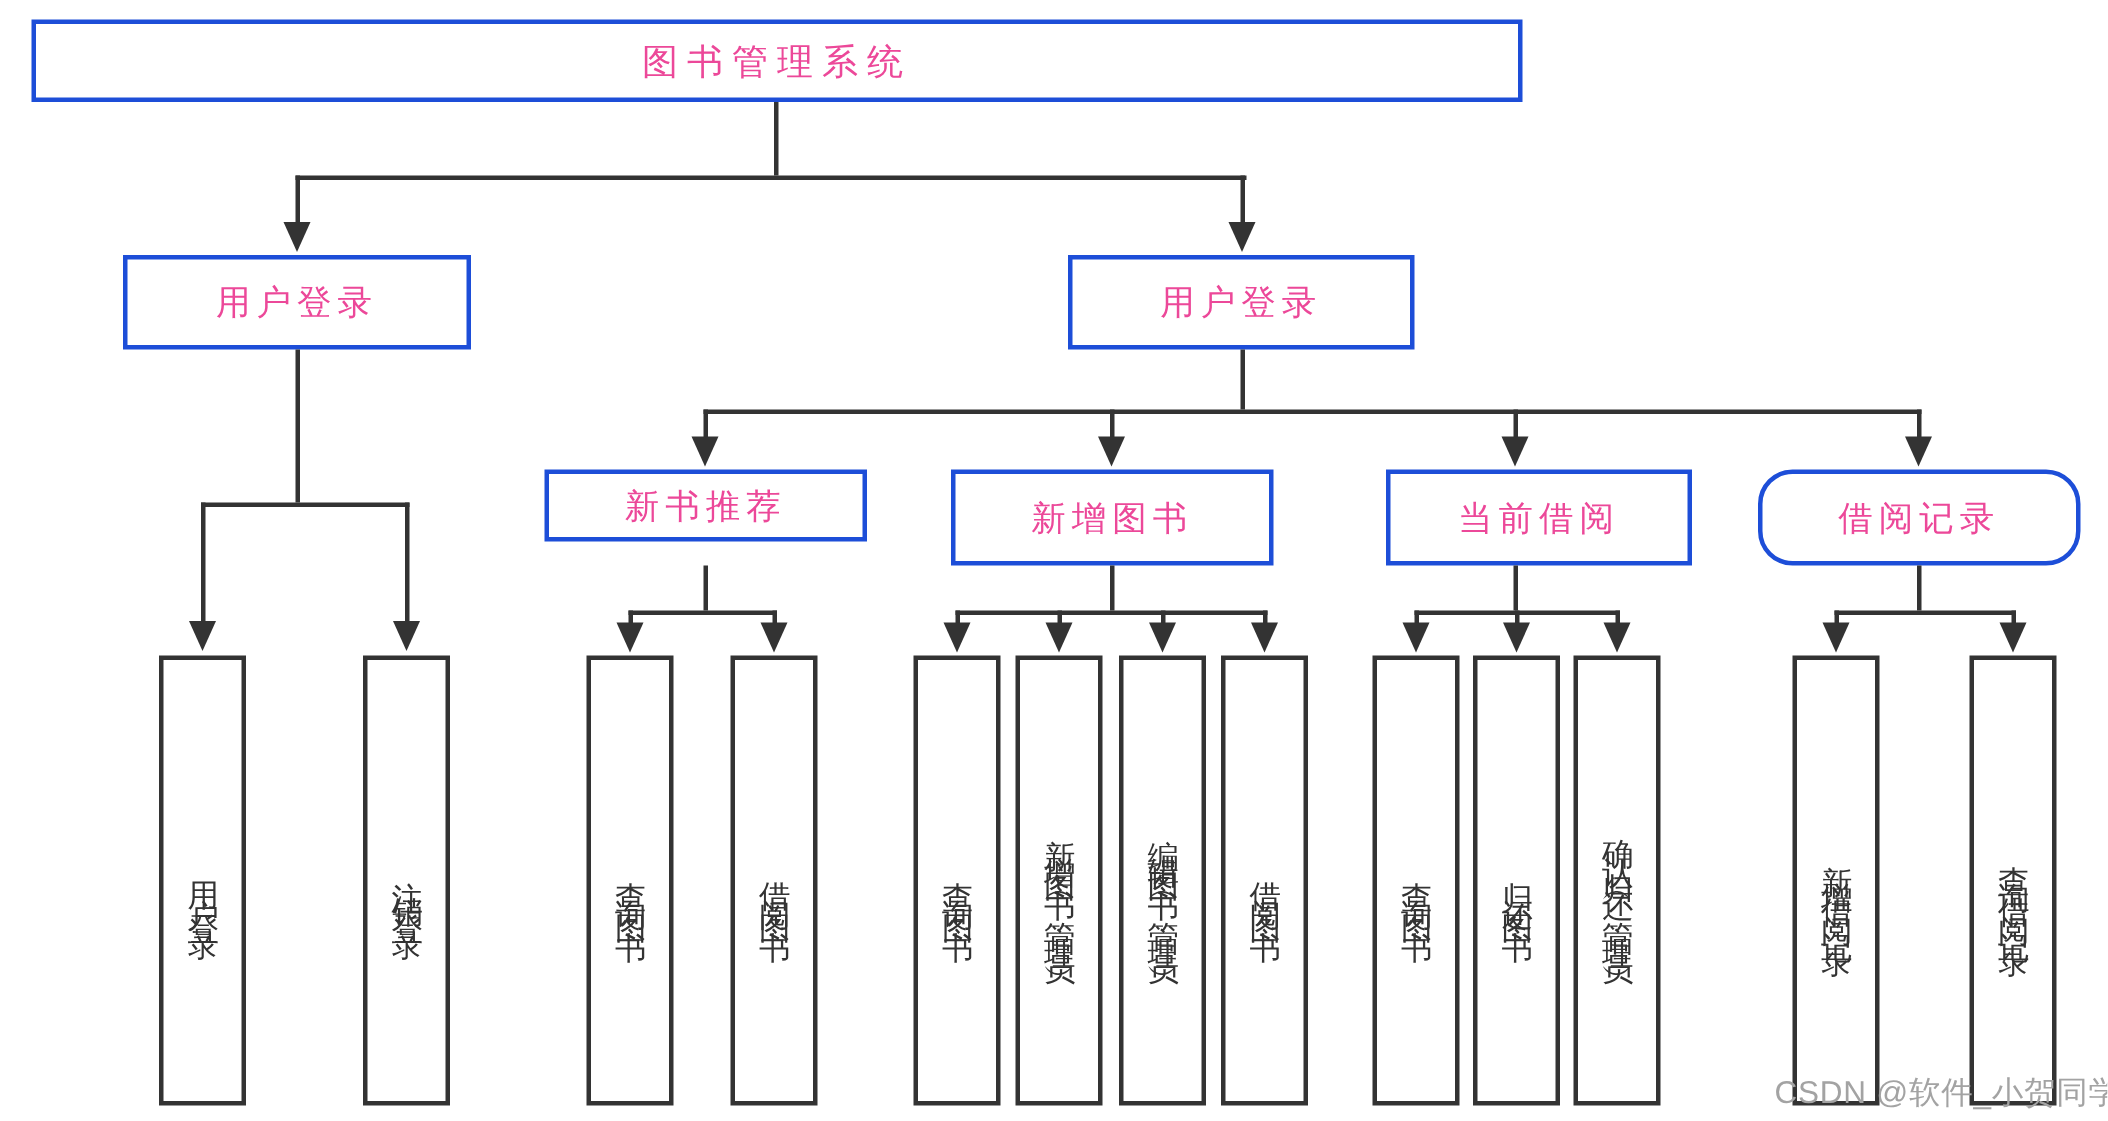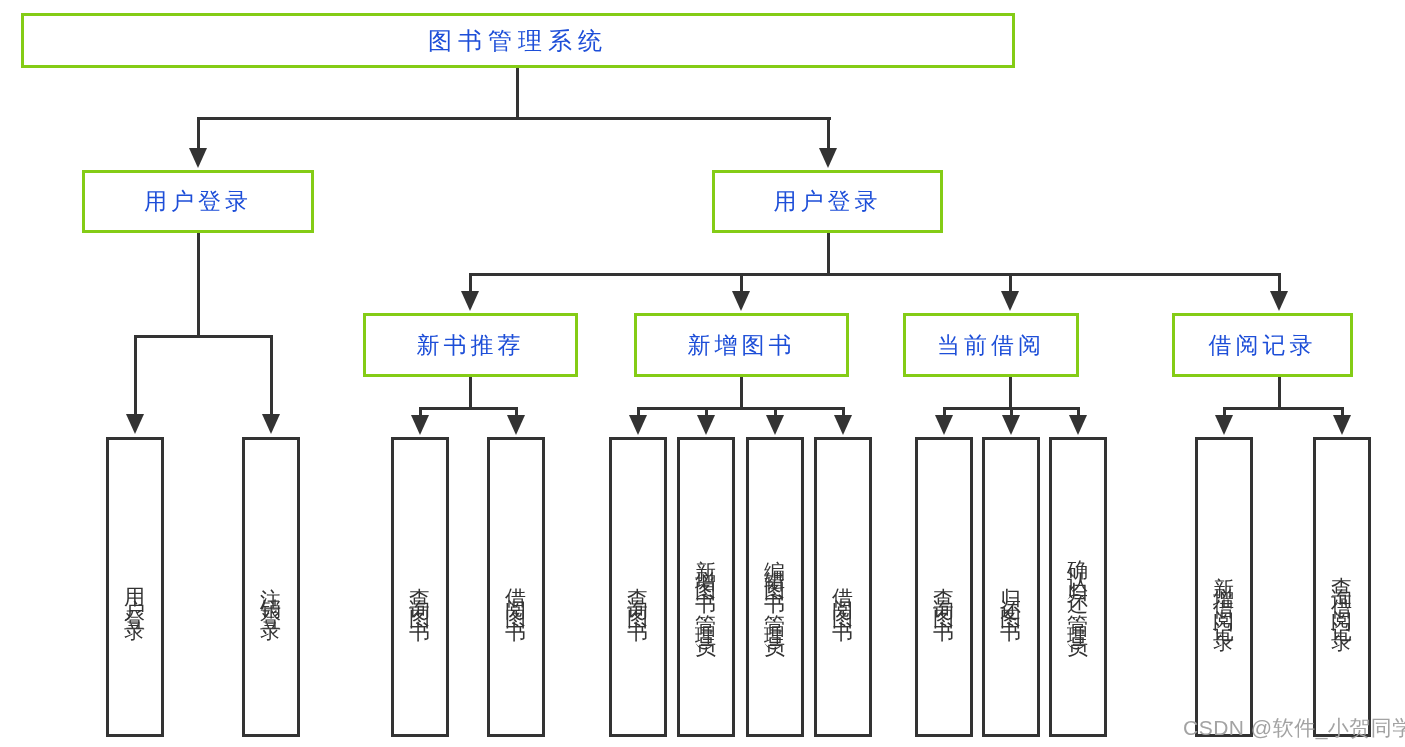--- a/index.html
+++ b/index.html
@@ -1,23 +1,23 @@
 <!DOCTYPE html>
 <html><head>
 <meta charset="utf-8">
 <style>
   html,body{margin:0;padding:0;background:#fff;}
   .canvas{
     position:relative;width:1405px;height:747px;background:#ffffff;overflow:hidden;
     font-family:"Liberation Sans","DejaVu Sans",sans-serif;color:#333;
   }
   .box{
-    position:absolute;box-sizing:border-box;border:3px solid #84cc16;background:#fff;
+    position:absolute;box-sizing:border-box;border:3px solid #1d4ed8;background:#fff;
     display:flex;align-items:center;justify-content:center;
-    font-size:23px;letter-spacing:4px;color:#1d4ed8;white-space:nowrap;
+    font-size:23px;letter-spacing:4px;color:#ec4899;white-space:nowrap;
   }
   .root{font-size:24px;letter-spacing:6px;}
   .leaf{
     position:absolute;box-sizing:border-box;border:3px solid #333;background:#fff;
     top:437px;width:58px;height:300px;
     display:flex;align-items:center;justify-content:center;
   }
   .vtext{
     writing-mode:vertical-rl;text-orientation:mixed;
     font-size:21px;letter-spacing:11px;margin-bottom:-11px;color:#333;line-height:1;
@@ -65,30 +65,30 @@
   <div class="hline" style="left:469px;top:273px;width:812px;"></div>
   <div class="vline" style="left:469px;top:273px;height:20px;"></div>
   <div class="ahead" style="left:461px;top:291px;"></div>
   <div class="vline" style="left:740px;top:273px;height:20px;"></div>
   <div class="ahead" style="left:732px;top:291px;"></div>
   <div class="vline" style="left:1009px;top:273px;height:20px;"></div>
   <div class="ahead" style="left:1001px;top:291px;"></div>
   <div class="vline" style="left:1278px;top:273px;height:20px;"></div>
   <div class="ahead" style="left:1270px;top:291px;"></div>
 
-  <div class="box" style="left:363px;top:313px;width:215px;height:64px;">
+  <div class="box" style="left:363px;top:313px;width:215px;height:48px;">
     <span>新书推荐</span>
   </div>
   <div class="box" style="left:634px;top:313px;width:215px;height:64px;">
     <span>新增图书</span>
   </div>
-  <div class="box" style="left:903px;top:313px;width:176px;height:64px;">
+  <div class="box" style="left:924px;top:313px;width:204px;height:64px;">
     <span>当前借阅</span>
   </div>
-  <div class="box" style="left:1172px;top:313px;width:181px;height:64px;">
+  <div class="box" style="left:1172px;top:313px;width:215px;height:64px;border-radius:23px;">
     <span>借阅记录</span>
   </div>
 
   <div class="vline" style="left:469px;top:377px;height:30px;"></div>
   <div class="hline" style="left:419px;top:407px;width:99px;"></div>
   <div class="vline" style="left:419px;top:407px;height:10px;"></div>
   <div class="ahead" style="left:411px;top:415px;"></div>
   <div class="vline" style="left:515px;top:407px;height:10px;"></div>
   <div class="ahead" style="left:507px;top:415px;"></div>
 

